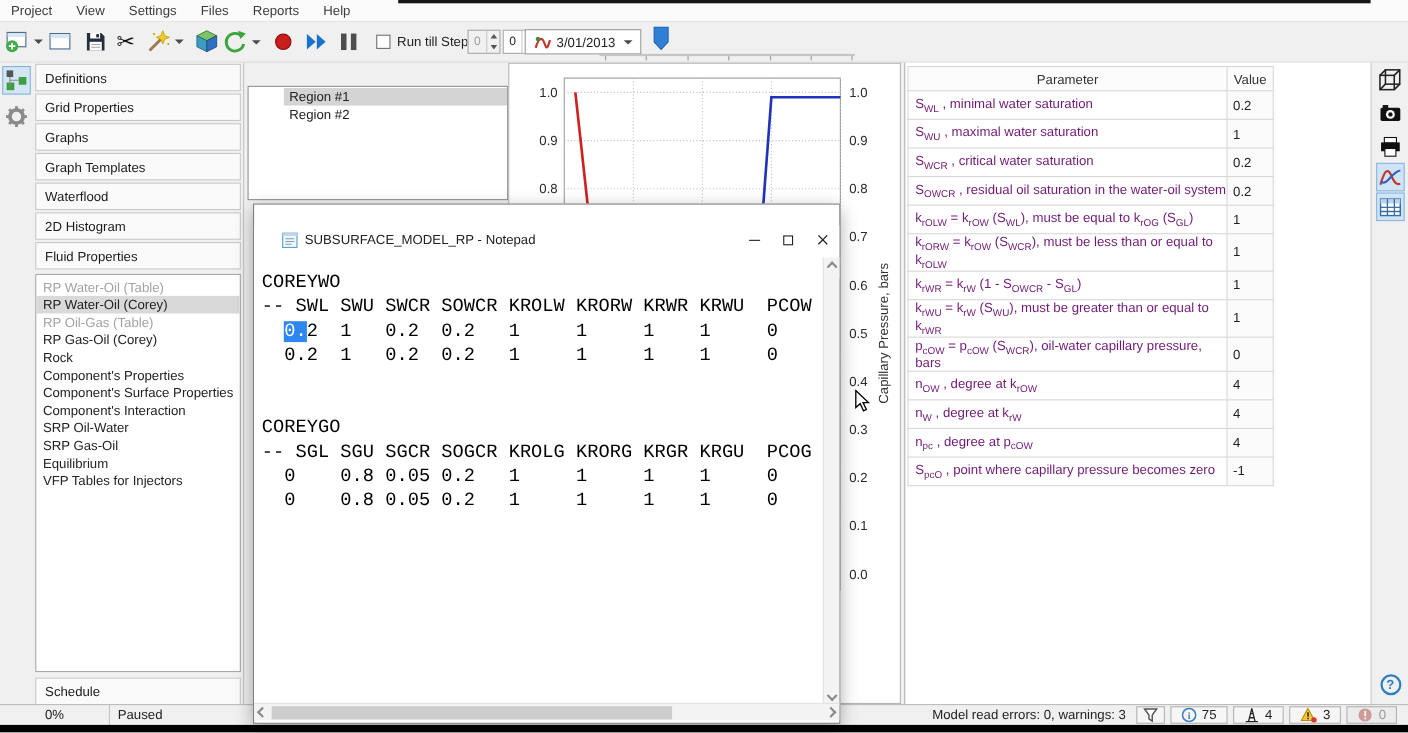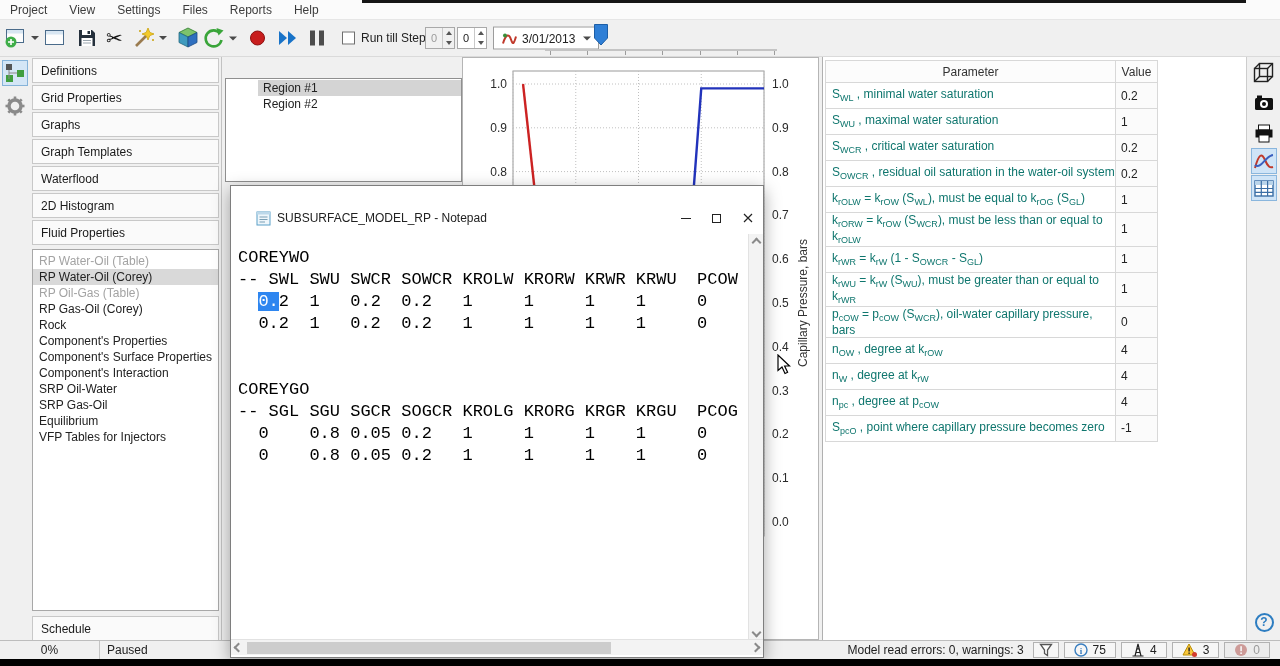--- a/index.html
+++ b/index.html
@@ -79,21 +79,21 @@
   .chev.right { right:4px; top:4px; transform:rotate(225deg); }
   .chev.up    { left:4px; top:5px; transform:rotate(135deg); }
   .chev.down  { left:4px; bottom:5px; transform:rotate(-45deg); }
   
   .right-panel { position:absolute; left:822px; top:57px; width:424px; height:583px; background:#fff; border-left:1px solid #b0b0b0; }
   table.params { border-collapse:collapse; position:absolute; left:2px; top:3px; }
   table.params th, table.params td { border:1px solid #d8d8d8; }
   table.params th { height:22px; font-weight:400; color:#333; background:#fcfcfc; }
   th.h-value { font-weight:700; color:#000; background:var(--value_header_bg,#c5ddf0); width:42px;text-align:center; }
   th.h-param { width:290px; }
-  td.p-name { height:26px; padding-left:6px; color:#0f766e; }
+  td.p-name { height:26px; padding-left:6px; color:#701a75; }
   td.p-val { padding-left:5px; background:#fbfbfb; }
   sub { font-size:9px; }
   
   .right-toolbar { position:absolute; left:1246px; top:57px; width:34px; height:583px; background:#f0f0f0; border-left:1px solid #cdcdcd; }
   .rt-btn { position:absolute; left:4px; width:26px; height:26px; display:flex; align-items:center; justify-content:center; }
   .rt-btn.selected { background:#cfe4f7; border:1px solid #8ab6dd; }
   .help-circle { width:19px; height:19px; border-radius:50%; border:2px solid #2d7dc1; color:#2d7dc1;
     display:flex; align-items:center; justify-content:center; font-weight:700; font-size:12px; }
   
   .statusbar { position:absolute; left:0; top:640px; width:1280px; height:19px; background:#f0f0f0; border-top:1px solid #bdbdbd; }
@@ -197,21 +197,21 @@
         <span class="dn"></span>
       </span>
   </div>
   <div class="tb spinner" style="left:457px">
     <span class="val">0</span>
     <span class="arrows">
         <span class="up"></span>
         <span class="dn"></span>
       </span>
   </div>
-  <div class="tb datecombo" style="left:493px">
+  <div class="tb datecombo" style="left:477px">
     <svg width="16" height="14">
       <path d="M2 12 C 5 2, 8 2, 10 8 S 13 12, 15 5" fill="none" stroke="#c0392b" stroke-width="2"></path>
       <circle cx="4" cy="4" r="2" fill="#3a8f3a"></circle>
     </svg>
     <span>3/01/2013</span>
     <span class="caret-down"></span>
   </div>
   <div class="slider-track">
     <i style="left:5px"></i>
       <i style="left:42px"></i>

